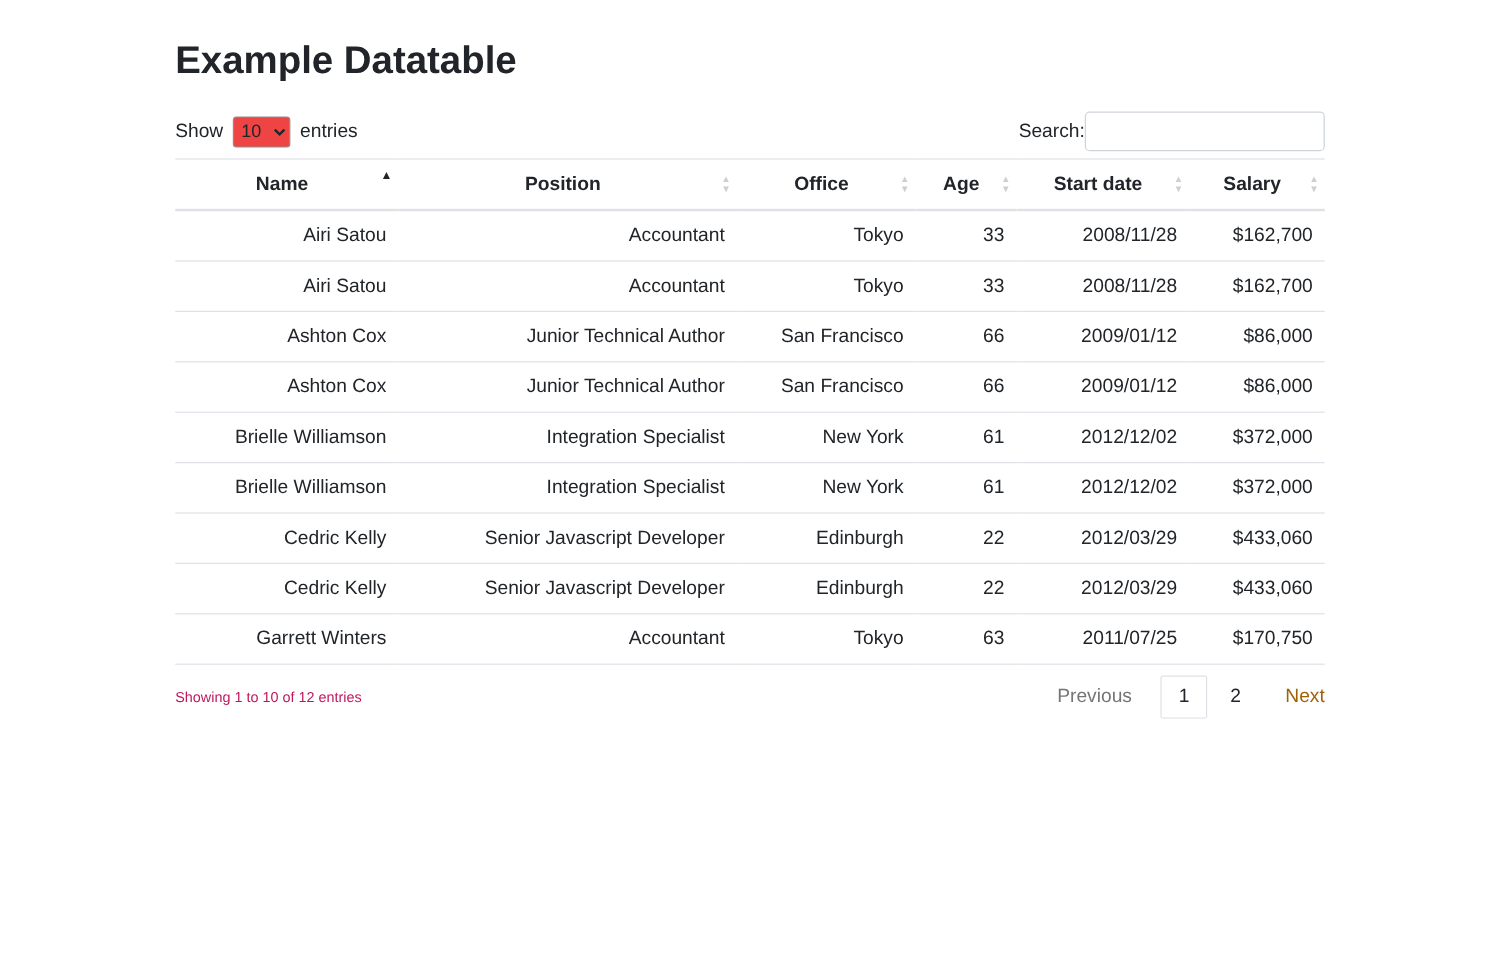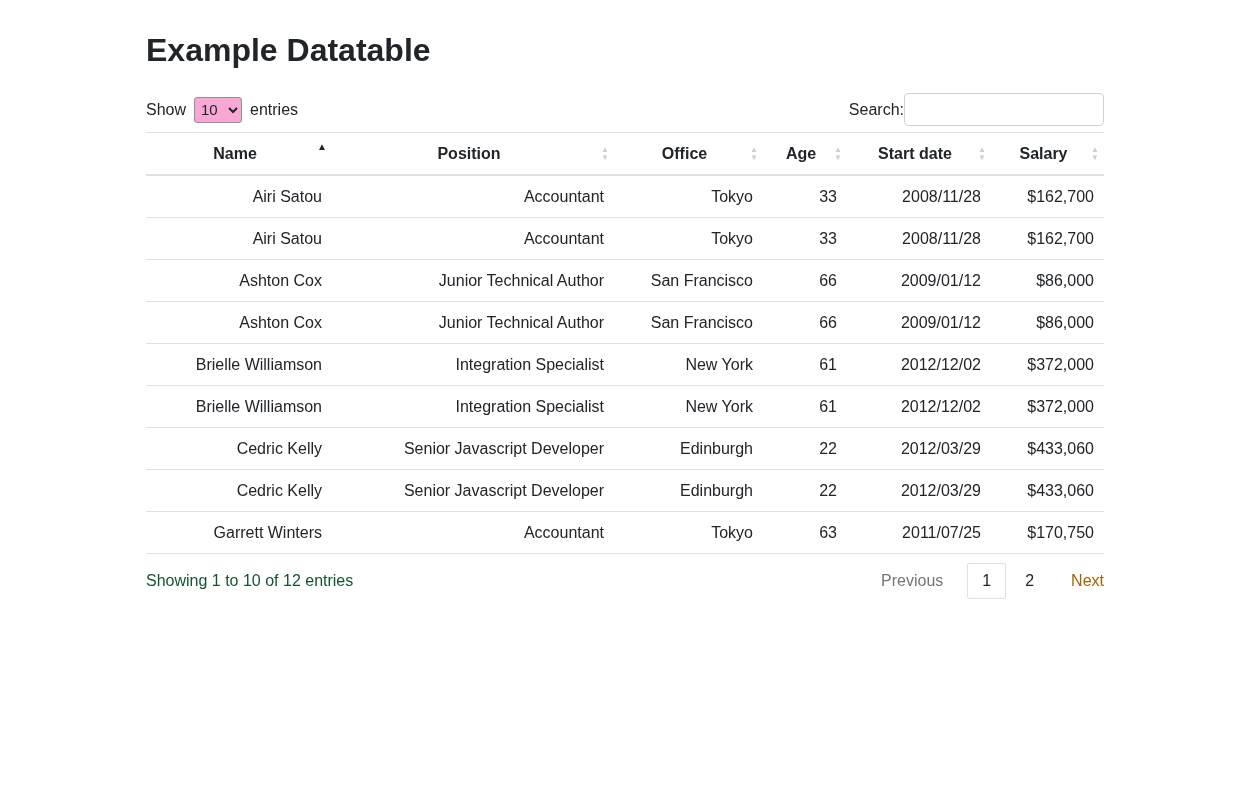--- a/index.html
+++ b/index.html
@@ -34,21 +34,21 @@
     align-items: center;
     gap: 8px;
   }
   .length-control select {
     font-size: 15px;
     padding: 2px 2px;
     width: 48px;
     height: 26px;
     border: 1px solid #8f8f8f;
     border-radius: 3px;
-    background: #f9a8d4;
+    background: #ef4444;
     color: #212529;
   }
   .search-control {
     font-size: 16px;
     display: flex;
     align-items: center;
   }
   .search-control input {
     width: 200px;
     height: 33px;
@@ -112,22 +112,22 @@
     color: #cfcfcf;
   }
   
   .table-footer {
     display: flex;
     justify-content: space-between;
     align-items: center;
     margin-top: 9px;
   }
   .info {
-    font-size: 16px;
-    color: #14532d;
+    font-size: 12px;
+    color: #be185d;
   }
   .pagination {
     display: flex;
     align-items: center;
     font-size: 16px;
   }
   .page-previous {
     color: #757575;
     margin-right: 22px;
     cursor: default;

